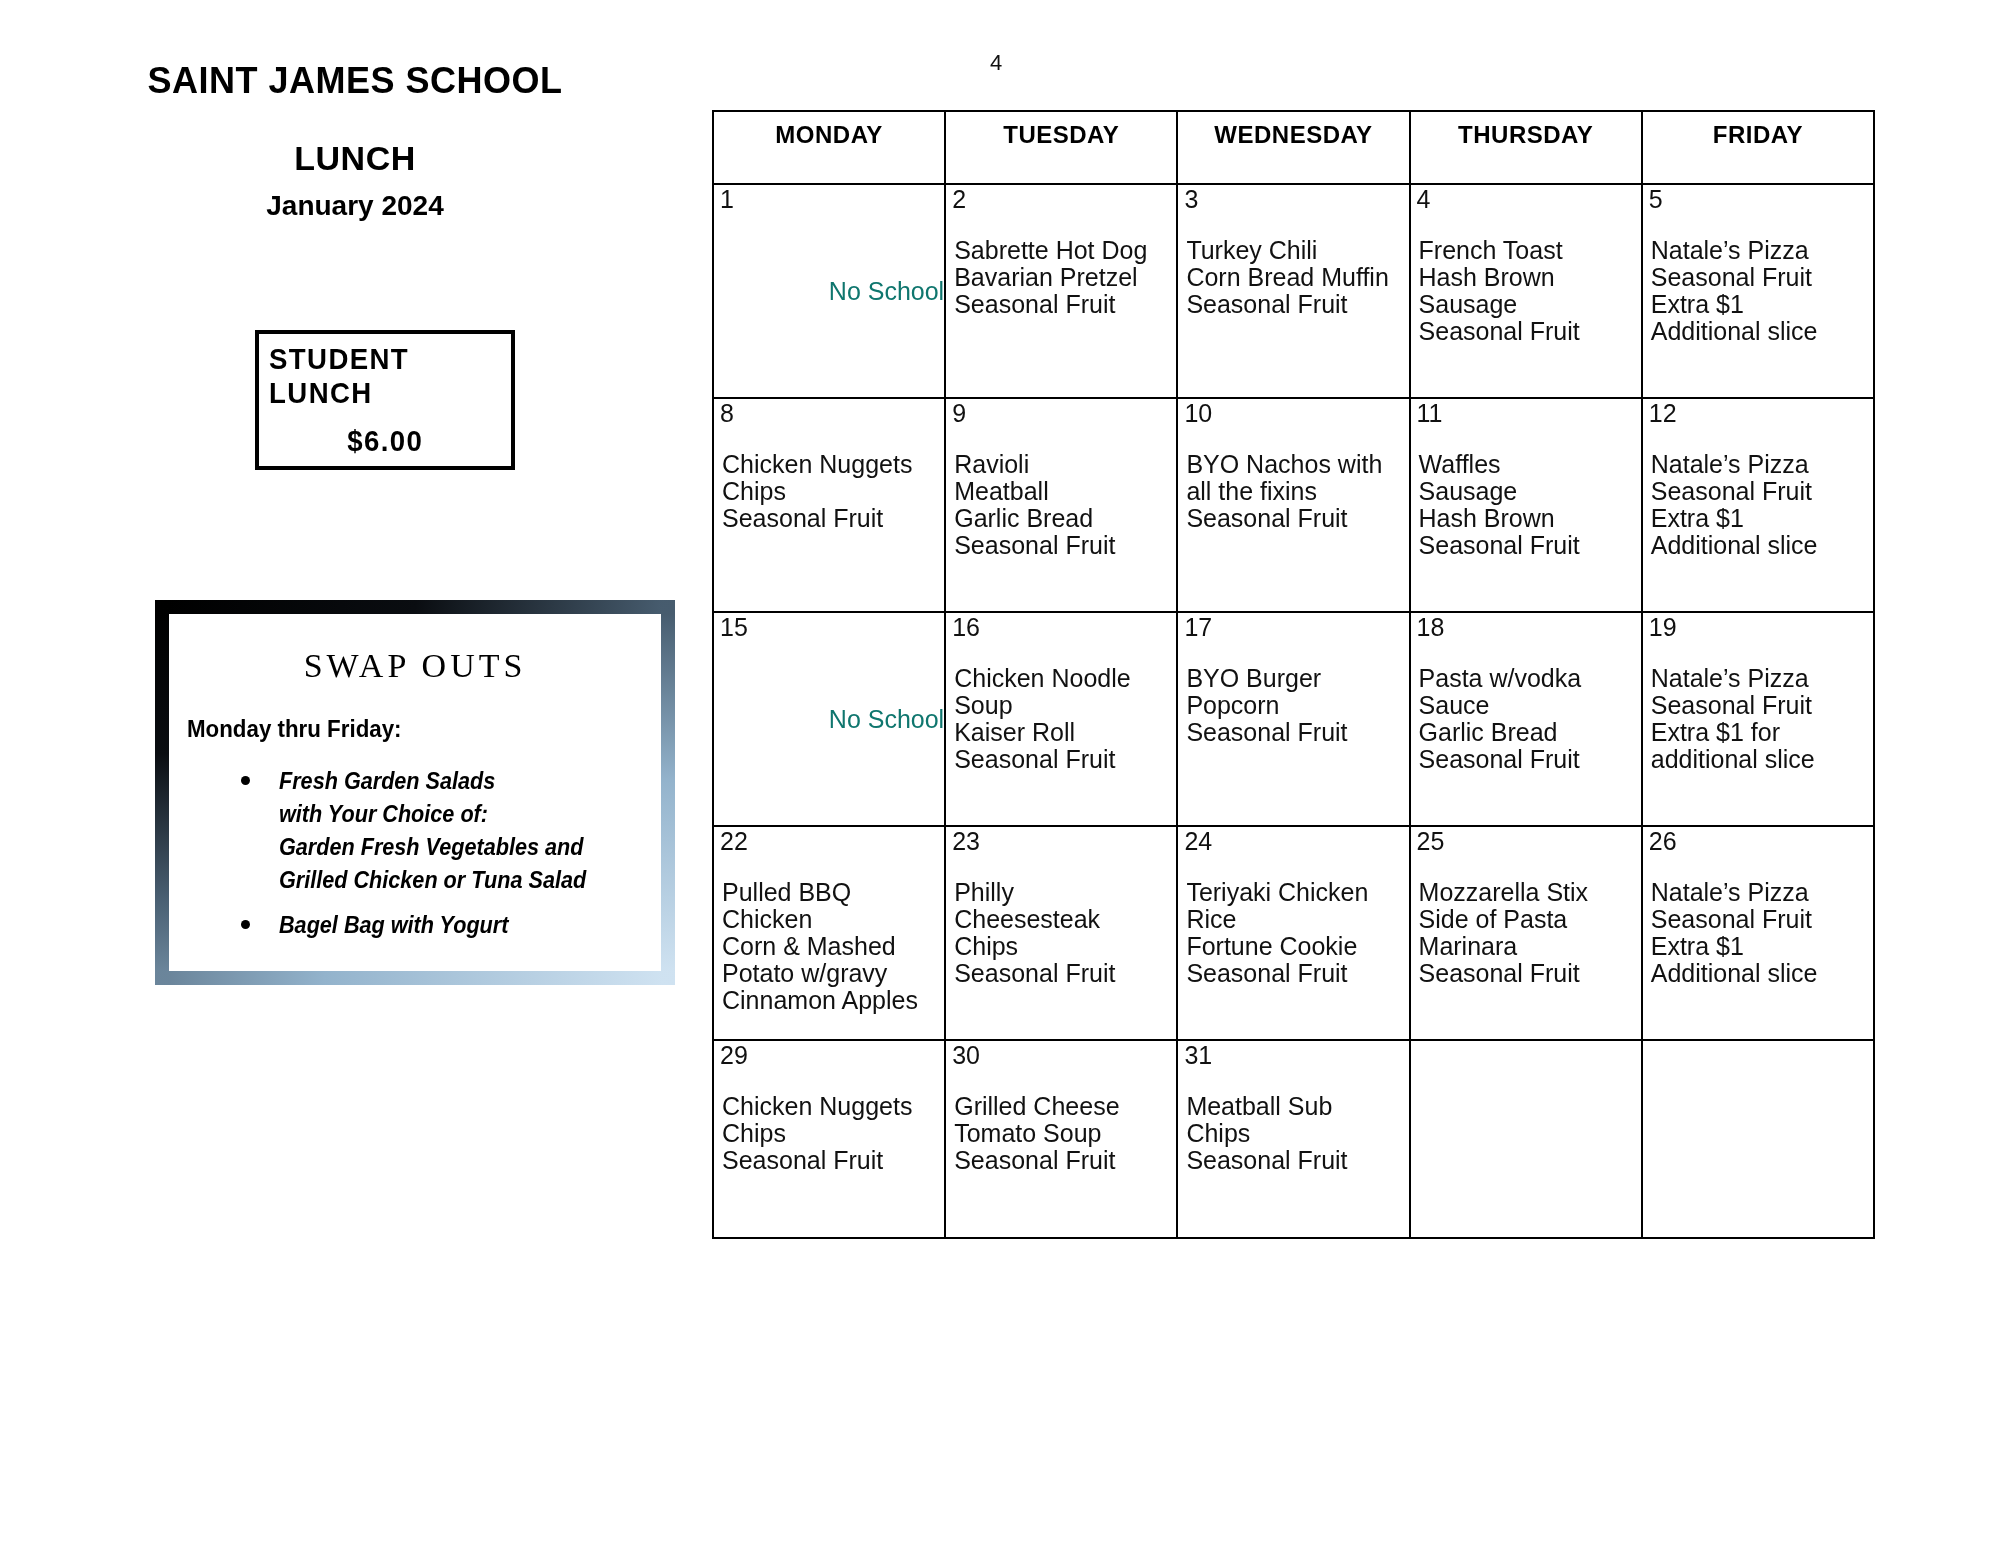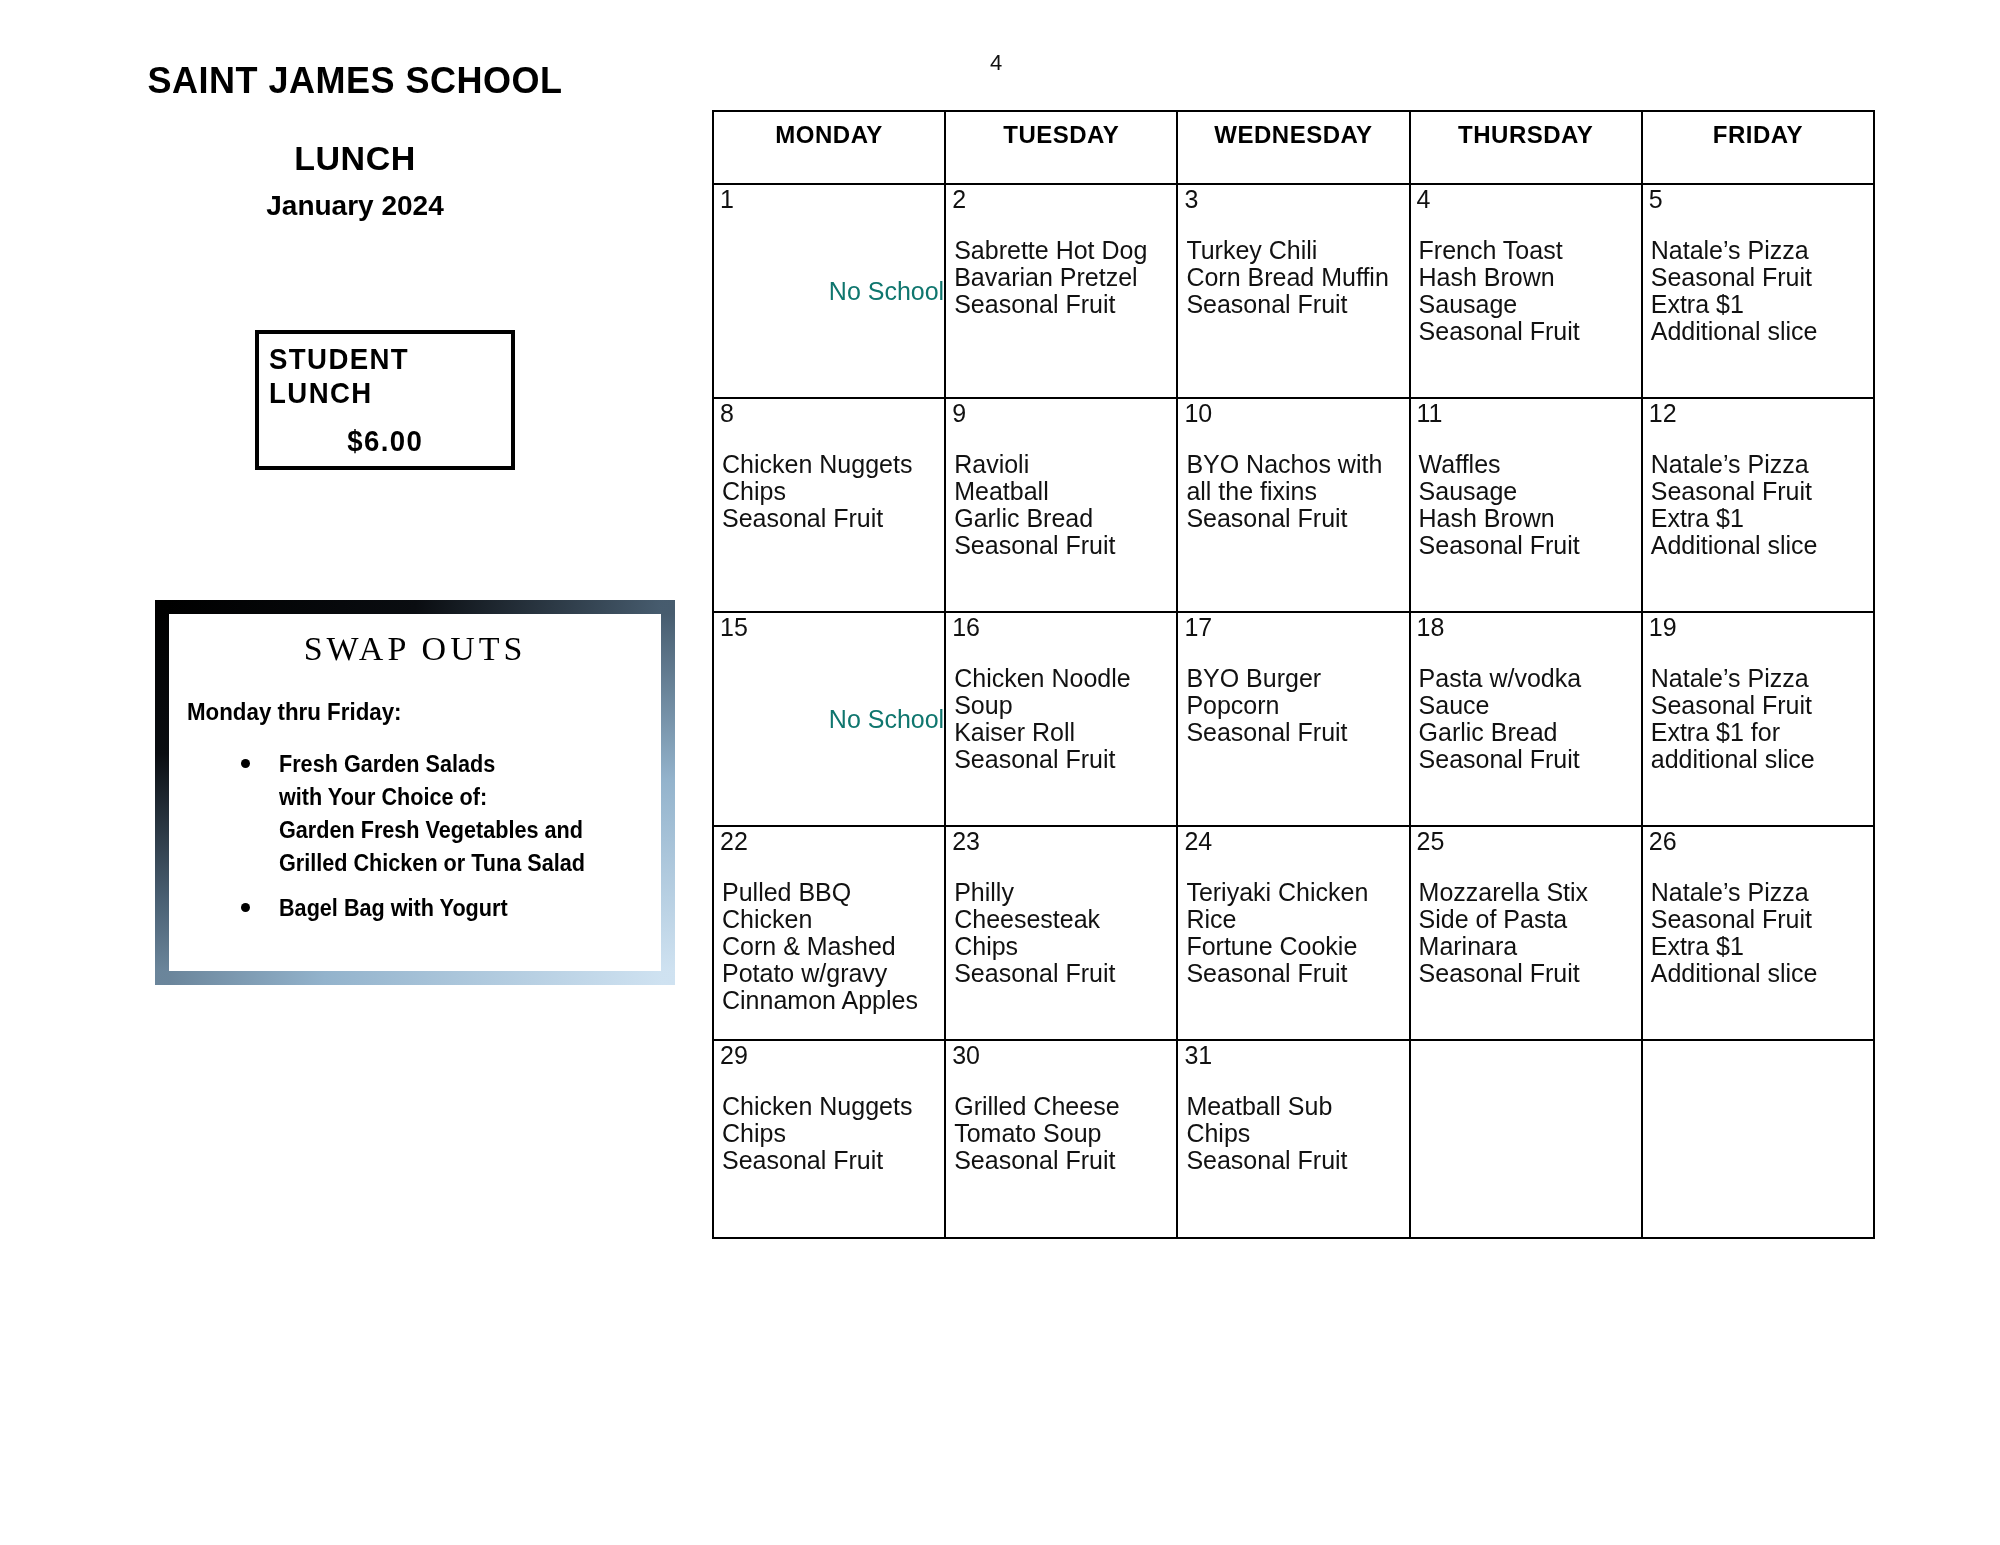--- a/index.html
+++ b/index.html
@@ -107,35 +107,36 @@
     border-right-color: #b9cfe2;
     border-bottom-color: #c7dced;
     border-image: linear-gradient(150deg, #000000 0%, #0a0d11 22%, #4a6073 45%, #93b3cc 70%, #cfe2f1 100%) 1;
     padding: 10px 16px 0 16px;
   }
   .swap-outs-title {
     font-family: "Liberation Serif", serif;
     font-size: 34px;
     letter-spacing: 4px;
     text-align: center;
-    margin-top: 6px;
+    margin-top: 23px;
   }
   .swap-outs-subtitle {
     font-family: "Liberation Sans Narrow", "Liberation Sans", sans-serif;
     font-weight: bold;
     font-size: 24px;
     margin-top: 30px;
     margin-left: 2px;
     transform: scaleX(0.93);
     transform-origin: left center;
   }
   .swap-list {
     margin: 22px 0 0 0;
     padding: 0;
     list-style: none;
+    font-style: italic;
   }
   .swap-list li {
     position: relative;
     padding-left: 94px;
     margin-bottom: 12px;
   }
   .swap-list li .bullet-dot {
     position: absolute;
     left: 56px;
     top: 11px;

